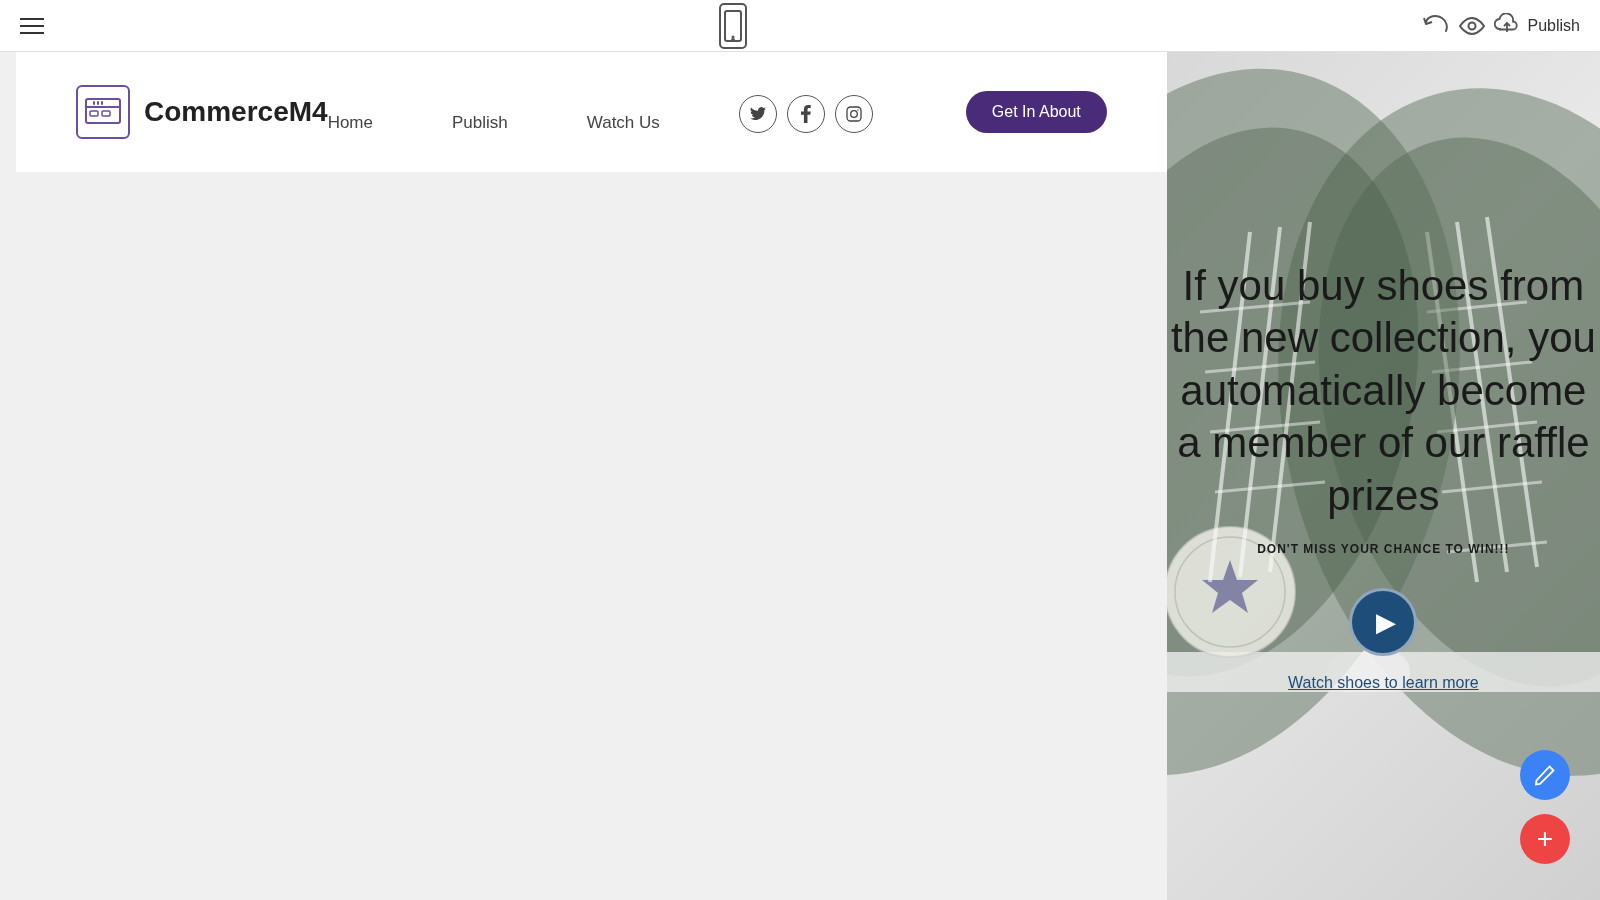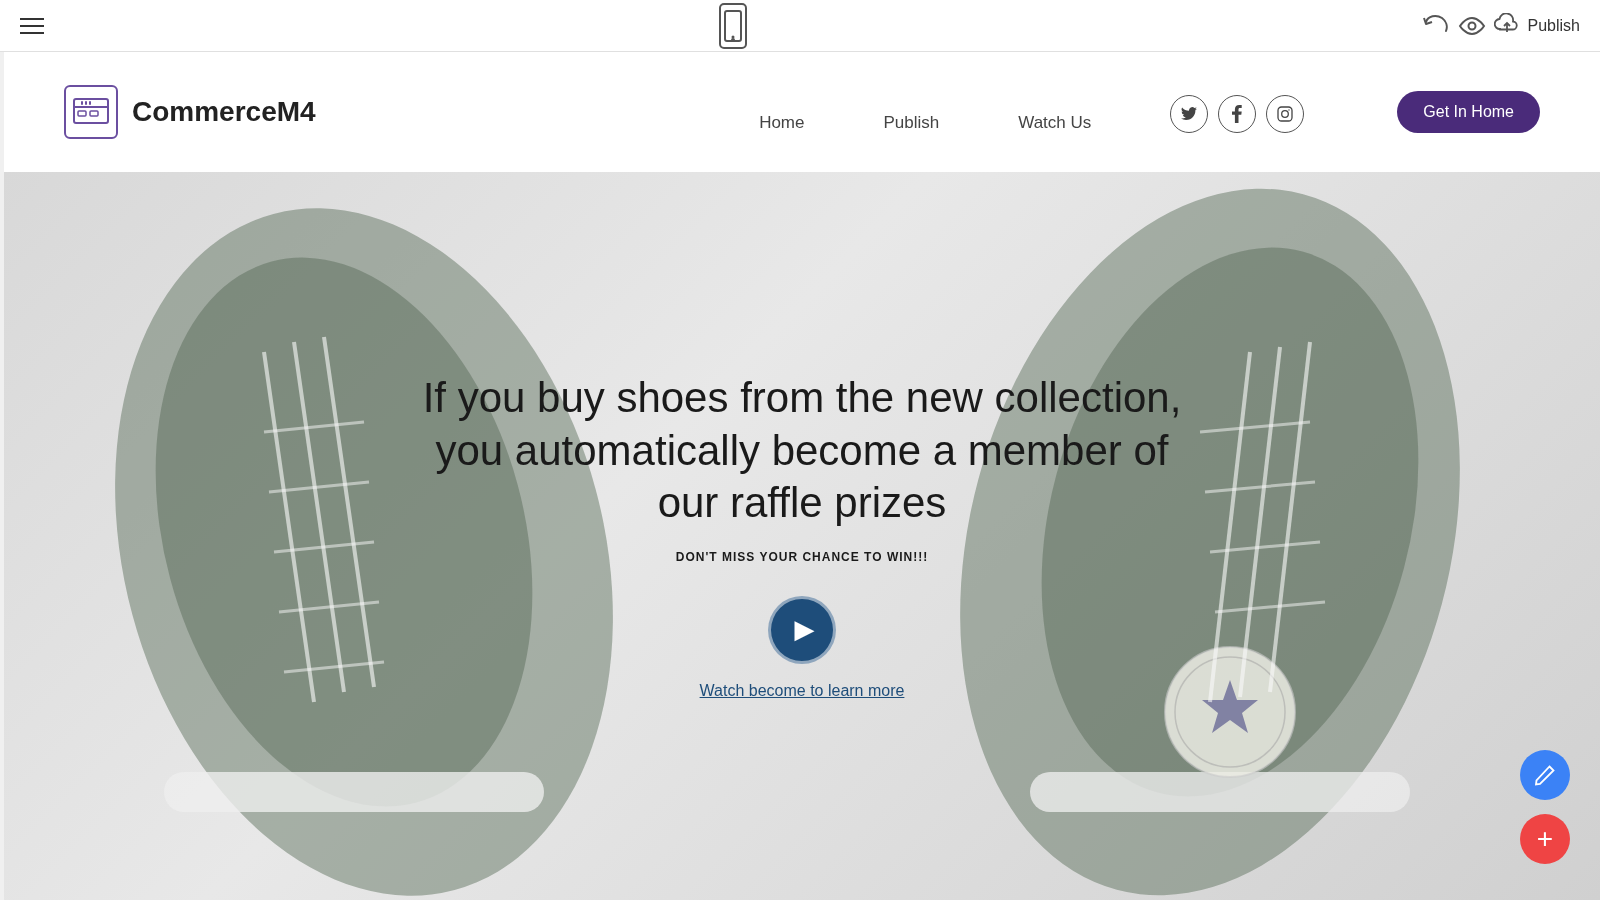--- a/index.html
+++ b/index.html
@@ -62,24 +62,24 @@
       font-weight: 400;
     }
     .publish-btn .cloud-icon {
       font-size: 20px;
     }
 
     
     #website {
       position: absolute;
       top: 52px;
-      left: 4px; right: 0;
+      left: 16px; right: 0;
       height: 848px;
       display: flex;
-      flex-direction: column;
+      flex-direction: row;
     }
 
     
     #site-nav {
       background: #ffffff;
       height: 120px;
       display: flex;
       align-items: center;
       justify-content: space-between;
       padding: 0 60px;
@@ -323,21 +323,21 @@
           </svg>
         </div>
         <div class="social-btn">
           <svg width="16" height="16" viewBox="0 0 16 16" fill="none" stroke="#444" stroke-width="1.3">
             <rect x="1" y="1" width="14" height="14" rx="3.5"></rect>
             <circle cx="8" cy="8" r="3.3"></circle>
             <circle cx="12" cy="4" r="0.7" fill="#444" stroke="none"></circle>
           </svg>
         </div>
       </div>
-      <button class="get-in-touch-btn">Get In Home</button>
+      <button class="get-in-touch-btn">Get In About</button>
     </div>
   </nav>
 
   <section id="hero">
     <div id="hero-bg"></div>
 
     <div class="shoe-left">
       <svg viewBox="0 0 600 800" xmlns="http://www.w3.org/2000/svg" class="shoe-svg">
 
         <ellipse cx="300" cy="400" rx="240" ry="350" fill="rgba(90,110,90,0.55)" transform="rotate(-15 300 400)"></ellipse>
@@ -378,21 +378,21 @@
         <line x1="325" y1="460" x2="435" y2="450" stroke="rgba(255,255,255,0.5)" stroke-width="3"></line>
       </svg>
     </div>
 
     <div id="hero-content">
       <p class="hero-title">If you buy shoes from the new collection, you automatically become a member of our raffle prizes</p>
       <p class="hero-subtitle">DON'T MISS YOUR CHANCE TO WIN!!!</p>
       <div class="play-button">
         <span class="play-icon">▶</span>
       </div>
-      <span class="watch-video-link">Watch become to learn more</span>
+      <span class="watch-video-link">Watch shoes to learn more</span>
     </div>
   </section>
 </div>
 
 <div id="fab-edit">
   <svg width="22" height="22" viewBox="0 0 22 22" fill="none" xmlns="http://www.w3.org/2000/svg">
     <path d="M15.5 2.5l4 4L6 20l-4 .5.5-4L15.5 2.5z" stroke="white" stroke-width="1.8" fill="none"></path>
   </svg>
 </div>
 <div id="fab-add">

